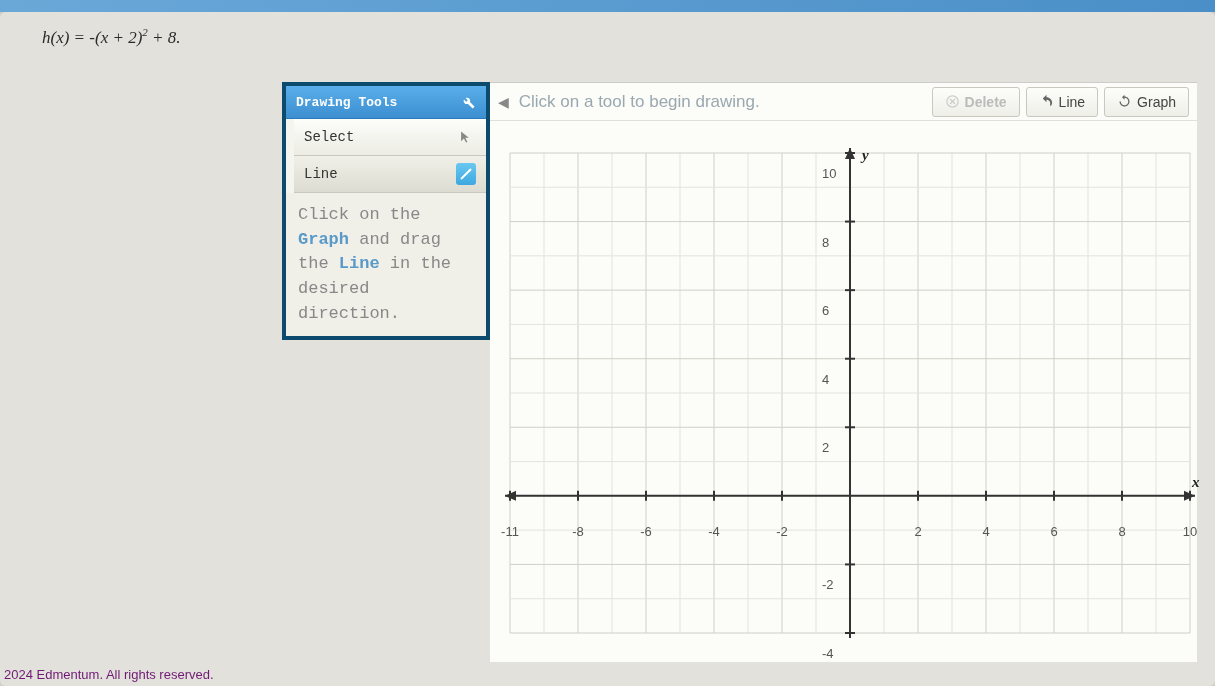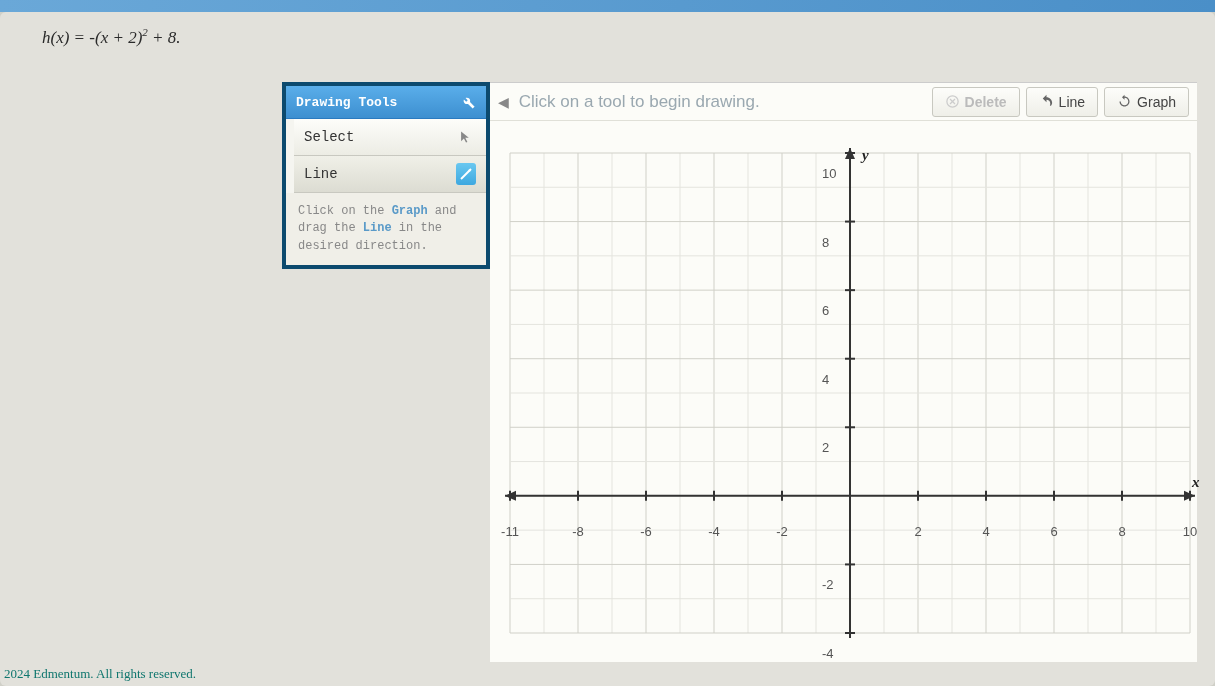--- a/index.html
+++ b/index.html
@@ -11,34 +11,34 @@
 .tool-area{position:absolute;left:282px;top:82px;width:915px;height:580px;}
 .sidebar{width:208px;float:left;border:4px solid #0c4a6e;background:#f5f5f0;font-family:Liberation Mono, monospace;}
 .sidebar-header{background:linear-gradient(#5aaeea,#3d8fd0);color:#fff;font-size:13px;font-weight:bold;padding:8px 10px;display:flex;align-items:center;justify-content:space-between;border-bottom:1px solid #2a7ac0;}
 .wrench{display:inline-block;width:16px;height:16px;color:#fff;}
 .tool-item{background:linear-gradient(#fdfdfa,#ececE4);border-bottom:1px solid #c8c8c0;padding:8px 10px;font-size:14px;color:#333;display:flex;align-items:center;justify-content:space-between;cursor:pointer;margin-left:8px;}
 .tool-item.active{background:linear-gradient(#f0f0e8,#dcdcd2);}
 .tool-icon{width:20px;height:20px;display:inline-flex;align-items:center;justify-content:center;}
 .cursor-icon svg{width:14px;height:14px;}
 .plus-icon{color:#777;font-size:16px;}
 .line-icon{width:22px;height:22px;background:linear-gradient(#6ac8f0,#3da8e0);border-radius:3px;display:flex;align-items:center;justify-content:center;}
-.hint{padding:10px 12px;font-size:12px;color:#888;line-height:1.45;background:#f0efe8;}
+.hint{padding:10px 12px;font-size:17px;color:#888;line-height:1.45;background:#f0efe8;}
 .hint b{color:#5a9ac8;font-weight:bold;}
 .canvas-wrap{margin-left:208px;background:#fcfcf8;height:100%;position:relative;border-top:1px solid #ccc;}
 .instr-bar{height:38px;display:flex;align-items:center;padding:0 8px;border-bottom:1px solid #e0e0d8;}
 .collapse-arrow{color:#888;font-size:14px;margin-right:10px;cursor:pointer;}
 .instr-text{flex:1;color:#9aa8b0;font-size:17px;}
 .btn{display:inline-flex;align-items:center;gap:5px;padding:6px 12px;border:1px solid #c8c8c0;background:linear-gradient(#fdfdfa,#efeFE8);border-radius:3px;font-size:14px;color:#444;margin-left:6px;cursor:pointer;}
 .btn.disabled{color:#bbb;cursor:default;font-weight:bold;}
 .btn svg{width:15px;height:15px;}
 .graph{position:absolute;left:10px;top:60px;right:0;bottom:0;}
 .axis-label{position:absolute;font-family:'Times New Roman',serif;font-style:italic;font-weight:bold;font-size:15px;color:#222;}
 .tick-label{position:absolute;font-size:13px;color:#555;text-align:center;transform:translate(-50%,0);margin-top:20px;}
 .tick-label.y{transform:translate(0,-50%);}
-.footer{position:absolute;bottom:4px;left:4px;font-size:13px;color:#0f766e;font-family:Liberation Serif, serif;}
+.footer{position:absolute;bottom:4px;left:4px;font-size:13px;color:#701a75;}
 svg.gridsvg line.minor{stroke:#e4e4de;stroke-width:1;}
 svg.gridsvg line.major{stroke:#d0d0c8;stroke-width:1;}
 svg.gridsvg line.axis{stroke:#333;stroke-width:2;}
 svg.gridsvg polygon{fill:#333;}
 </style>
 </head>
 <body>
 
 <div class="topbar"></div>
 <div class="page">

